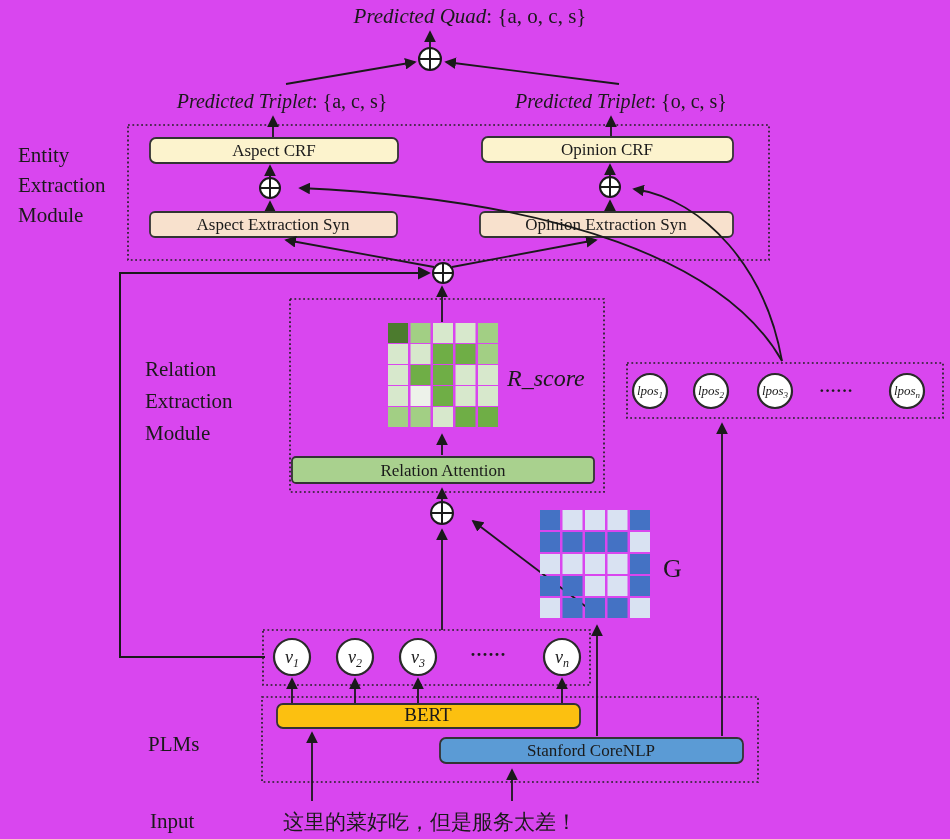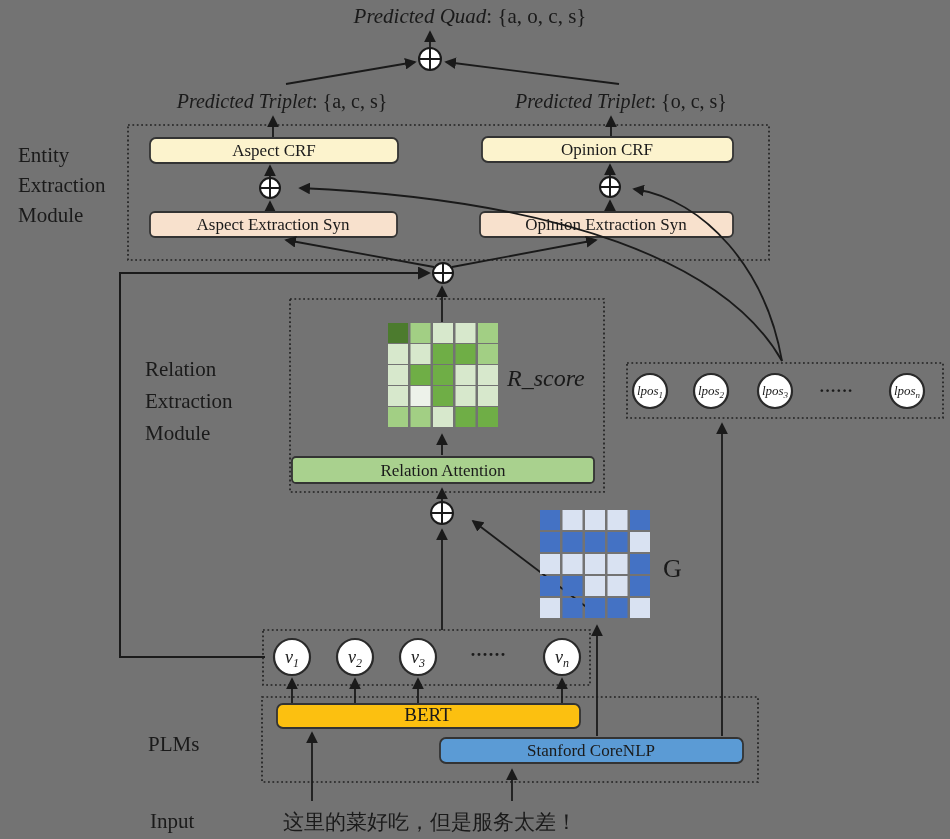--- a/index.html
+++ b/index.html
@@ -1,16 +1,16 @@
 <!DOCTYPE html>
 <html><head>
 <meta charset="utf-8">
 <style>
   html,body { margin:0; padding:0; background:#ffffff; }
-  .stage { width:950px; height:839px; position:relative; background:#737373; }
+  .stage { width:950px; height:839px; position:relative; background:#d946ef; }
   svg { display:block; }
   .serif  { font-family:"Liberation Serif", serif; fill:#1a1a1a; }
   .sans   { font-family:"Liberation Sans", sans-serif; fill:#1a1a1a; }
   .it     { font-style:italic; }
   .wire   { stroke:#1a1a1a; stroke-width:1.8; fill:none; }
   .wire2  { stroke:#1a1a1a; stroke-width:2;   fill:none; }
   .dotbox { fill:none; stroke:#222222; stroke-width:1.7; stroke-dasharray:1.8 2.6; }
   .node   { stroke:#333333; stroke-width:1.8; }
   .xor circle { fill:#ffffff; stroke:#1a1a1a; stroke-width:2; }
   .xor line   { stroke:#1a1a1a; stroke-width:2; }

